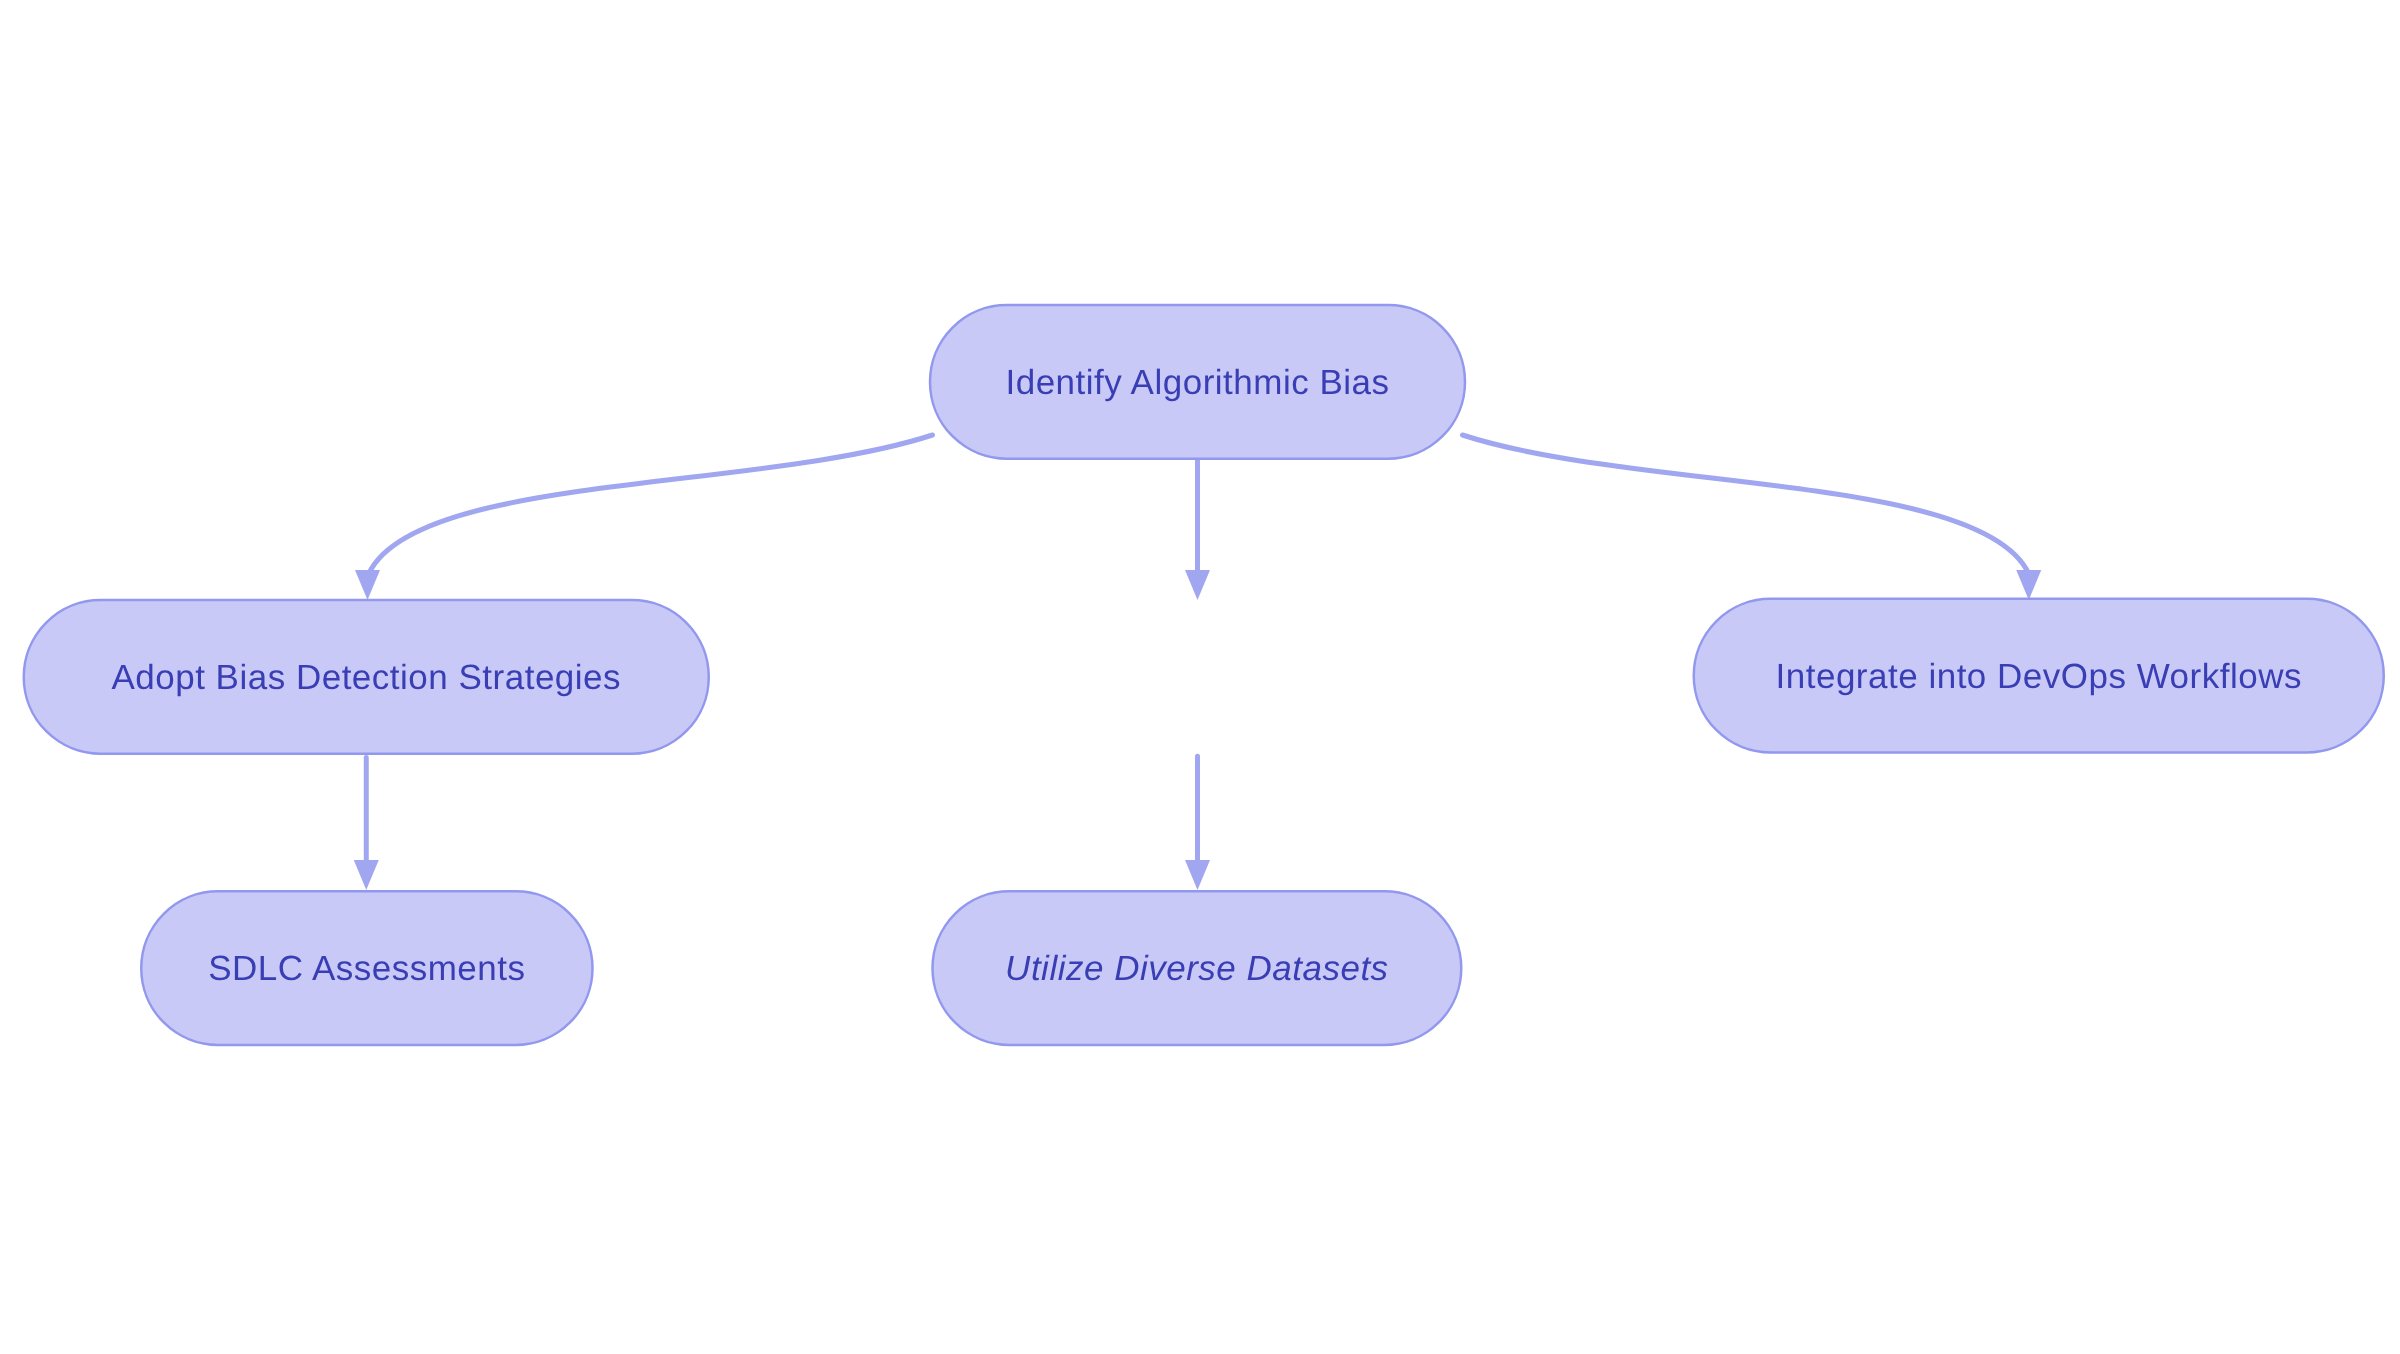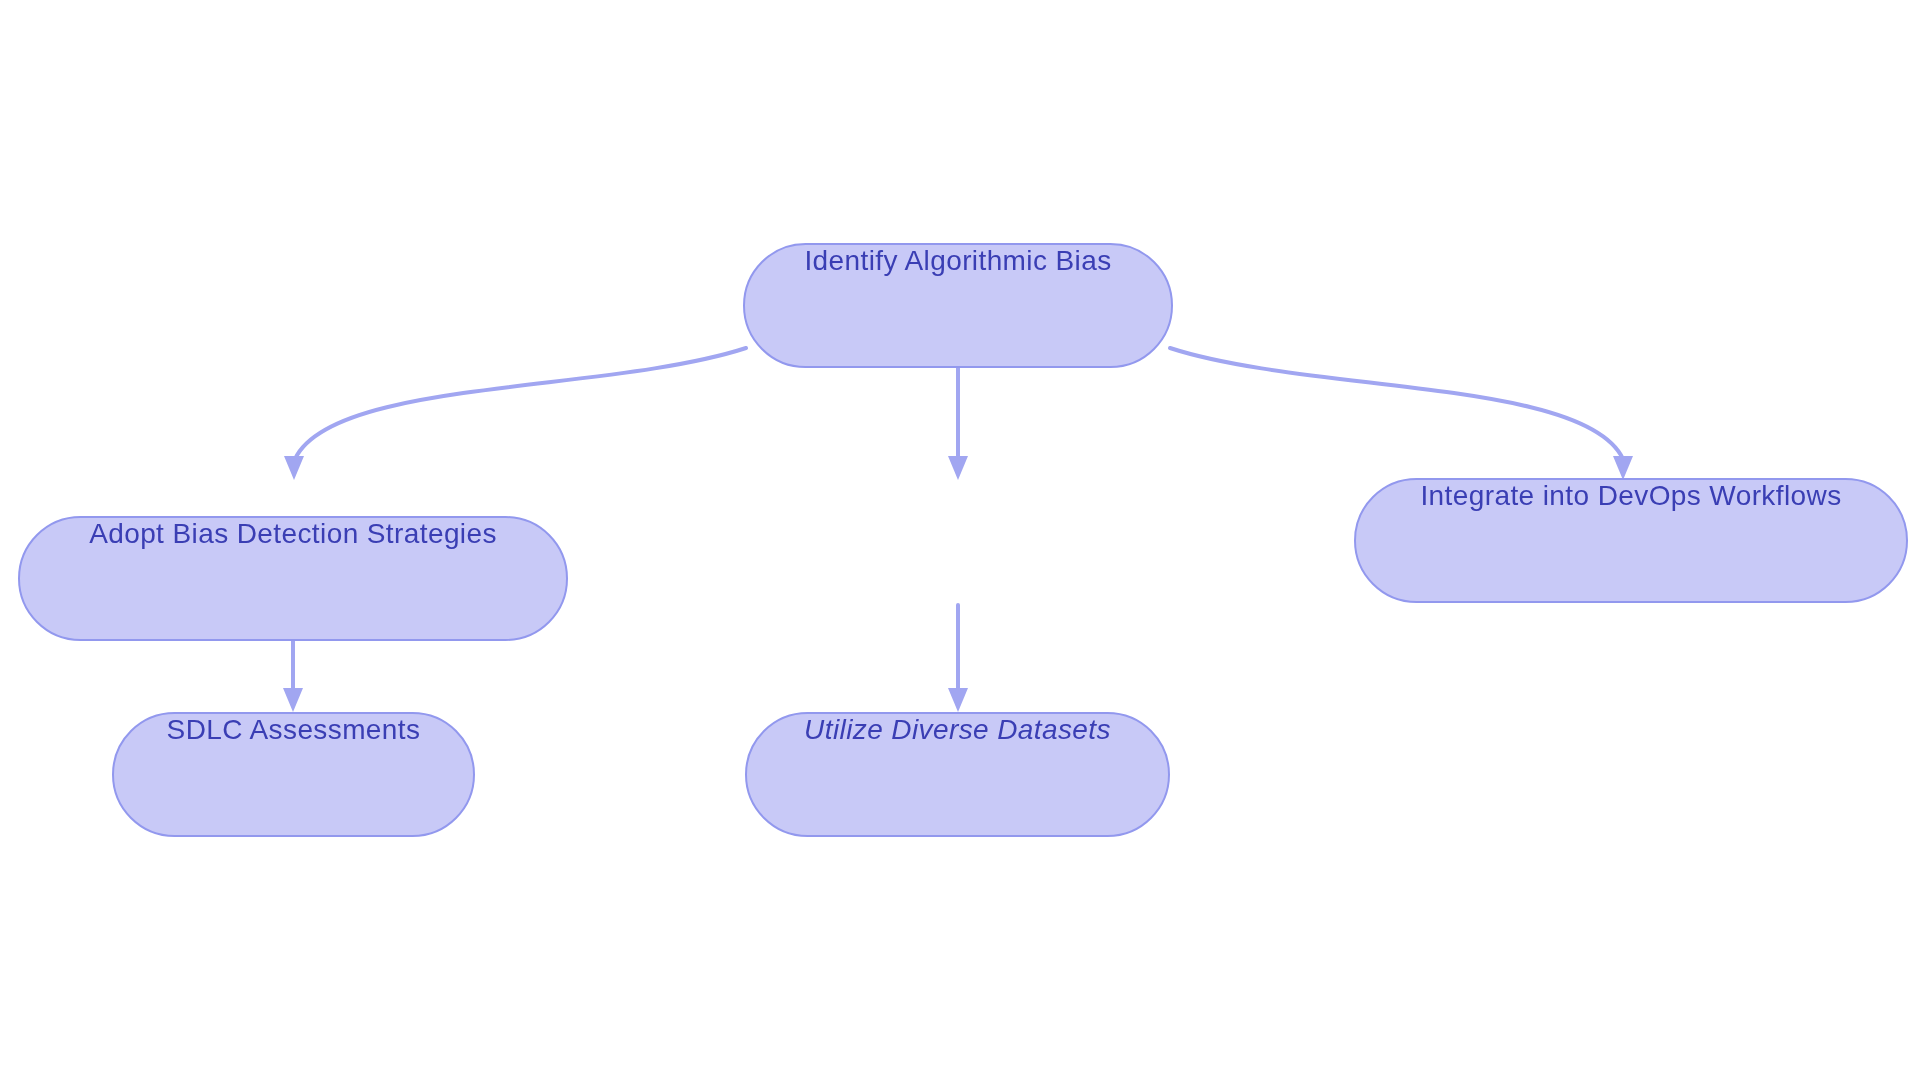--- a/index.html
+++ b/index.html
@@ -31,32 +31,33 @@
     stroke-width:4;
     stroke-linecap:round;
   }
   .arrowhead{
     fill:var(--edge);
     stroke:none;
   }
   .node{
     position:absolute;
     display:flex;
+    align-items:center;
     justify-content:center;
     background:var(--node-fill);
     border:2px solid var(--node-border);
     border-radius:63px;
     color:var(--text);
     font-size:28px;
     letter-spacing:0.4px;
     text-align:center;
     white-space:nowrap;
   }
   .node-a{left:743px;top:243px;width:430px;height:125px;}
-  .node-b{left:18px;top:479px;width:550px;height:125px;margin-top:37px;}
+  .node-b{left:18px;top:479px;width:550px;height:125px;}
   .node-c{left:681px;top:478px;width:557px;height:125px;}
   .node-d{left:1354px;top:478px;width:554px;height:125px;}
   .node-e{left:112px;top:712px;width:363px;height:125px;}
   .node-f{left:745px;top:712px;width:425px;height:125px;font-style:italic;}
 </style>
 </head>
 <body>
 
 <div class="canvas">
 

